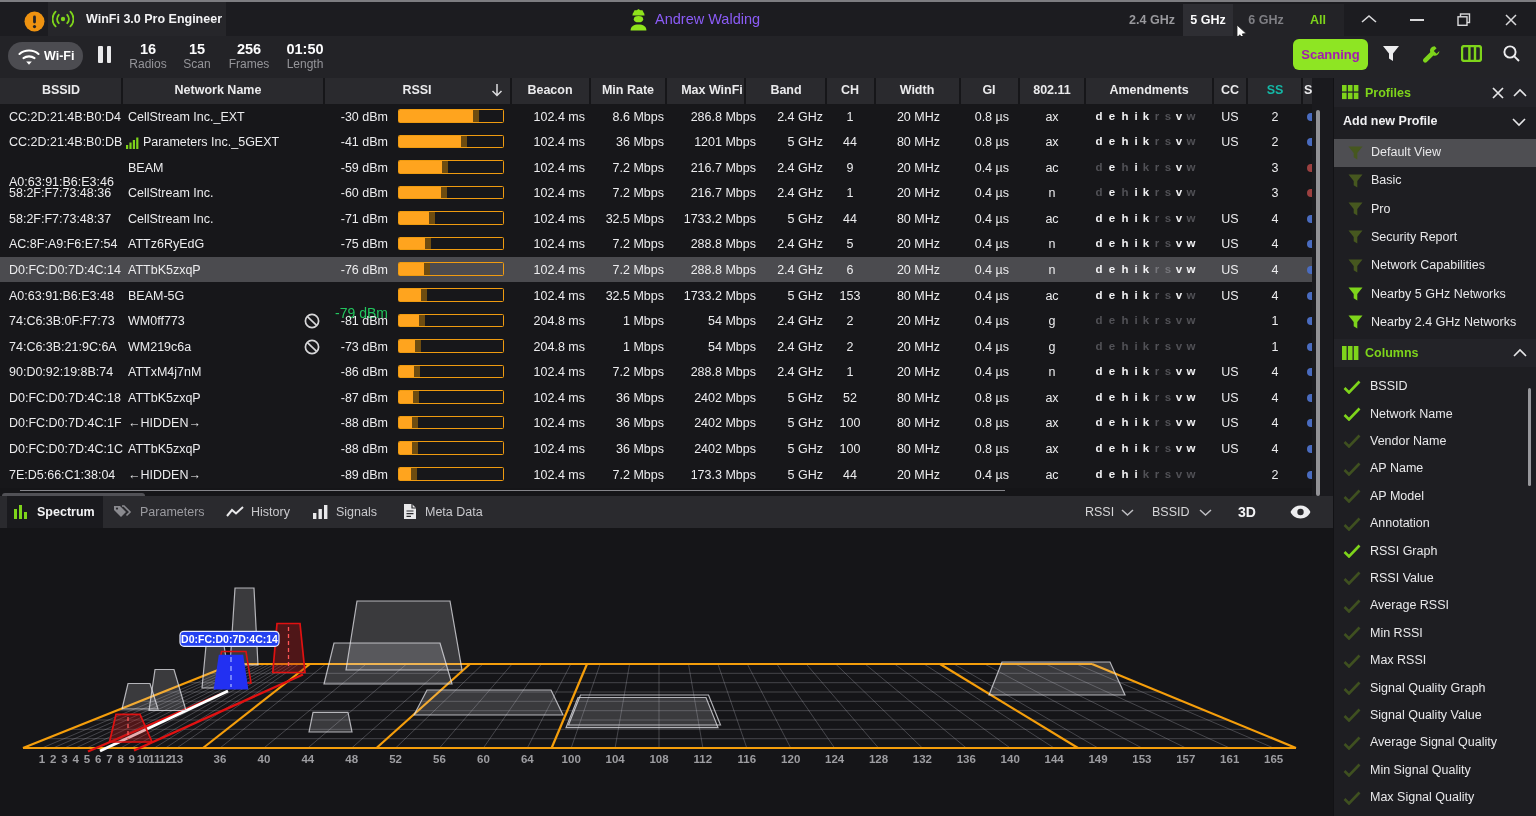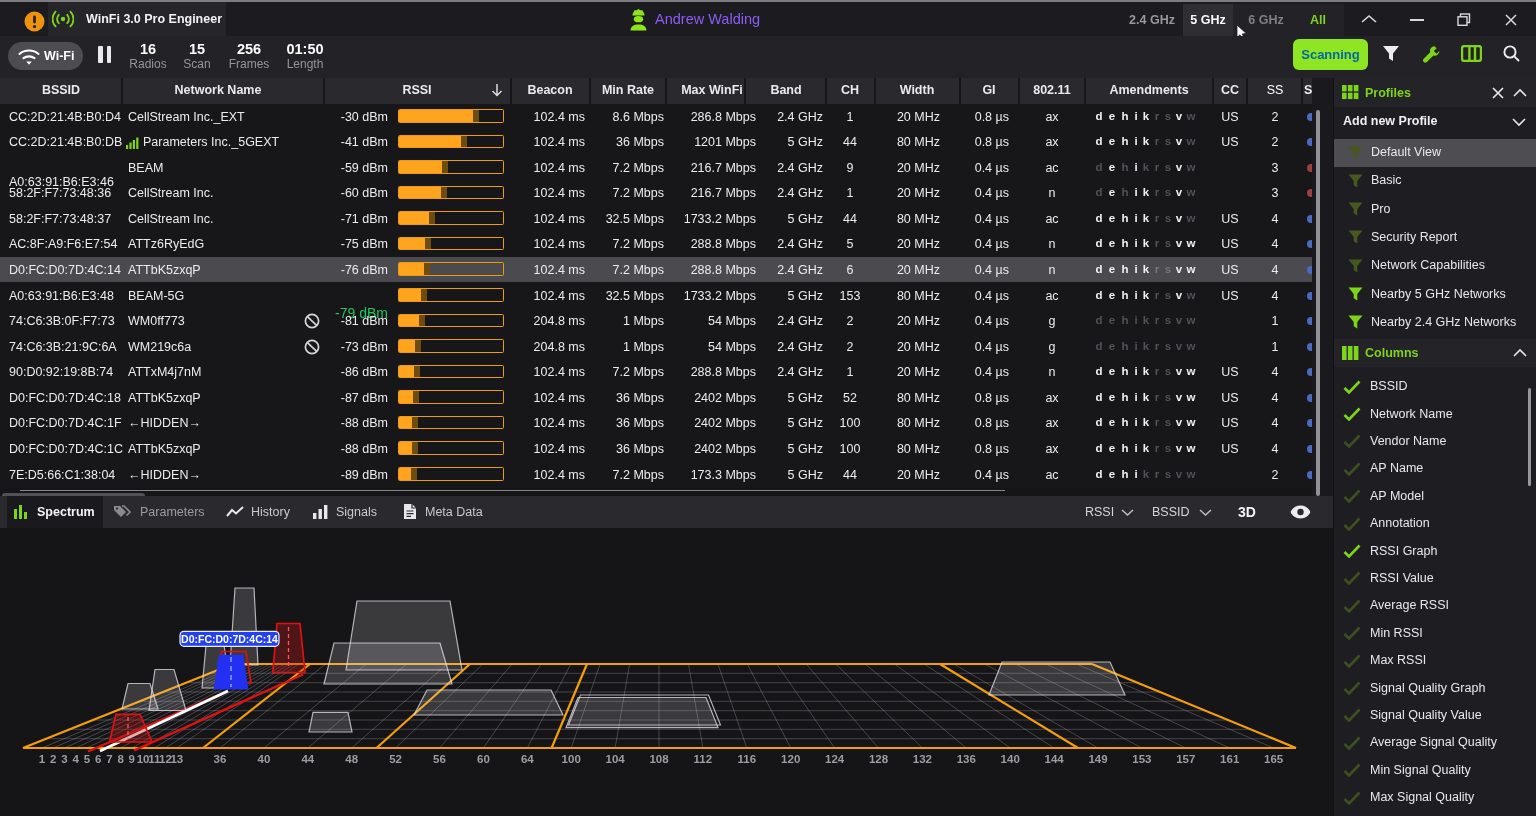--- a/index.html
+++ b/index.html
@@ -76,21 +76,21 @@
 <div class="abs" style="left:98px;top:10px;width:4.6px;height:17px;background:#e9e9eb;border-radius:1px;"></div>
 <div class="abs" style="left:106.6px;top:10px;width:4.6px;height:17px;background:#e9e9eb;border-radius:1px;"></div>
 <div class="abs c" style="left:103px;top:5px;width:90px;font-size:14.5px;font-weight:bold;color:#fcfcfd;">16</div>
 <div class="abs c" style="left:103px;top:21px;width:90px;font-size:12px;color:#95959a;">Radios</div>
 <div class="abs c" style="left:152px;top:5px;width:90px;font-size:14.5px;font-weight:bold;color:#fcfcfd;">15</div>
 <div class="abs c" style="left:152px;top:21px;width:90px;font-size:12px;color:#95959a;">Scan</div>
 <div class="abs c" style="left:204px;top:5px;width:90px;font-size:14.5px;font-weight:bold;color:#fcfcfd;">256</div>
 <div class="abs c" style="left:204px;top:21px;width:90px;font-size:12px;color:#95959a;">Frames</div>
 <div class="abs c" style="left:260px;top:5px;width:90px;font-size:14.5px;font-weight:bold;color:#fcfcfd;">01:50</div>
 <div class="abs c" style="left:260px;top:21px;width:90px;font-size:12px;color:#95959a;">Length</div>
-<div class="abs ctr" style="left:1293px;top:3px;width:75px;height:31px;background:#8ee523;border-radius:6px;font-size:13px;font-weight:bold;color:#0369a1;">Scanning</div>
+<div class="abs ctr" style="left:1293px;top:3px;width:75px;height:31px;background:#8ee523;border-radius:6px;font-size:13px;font-weight:bold;color:#a21caf;">Scanning</div>
 <svg class="abs" style="left:1382px;top:9px" width="18" height="17" viewBox="0 0 18 17">
       <path d="M1 1 L17 1 L11 8.5 L11 16 L7 13.5 L7 8.5 Z" fill="#ededef"></path>
     </svg>
 <svg class="abs" style="left:1421px;top:9px" width="20" height="19" viewBox="0 0 20 19">
       <path d="M13.6 1.2 a4.6 4.6 0 0 0 -4.4 6 L2.4 14 a2.3 2.3 0 0 0 3.2 3.2 L12.4 10.4 a4.6 4.6 0 0 0 6-4.4 L15.6 8.8 L12.8 6 L15.6 3.2 Z" fill="#7ed41b"></path>
     </svg>
 <svg class="abs" style="left:1461px;top:9px" width="21" height="17" viewBox="0 0 21 17">
       <rect x="1" y="1" width="19" height="15" rx="2.5" fill="none" stroke="#7ed41b" stroke-width="2.4"></rect>
       <rect x="7.2" y="1" width="2.4" height="15" fill="#7ed41b"></rect>
       <rect x="12.8" y="1" width="2.4" height="15" fill="#7ed41b"></rect>
@@ -121,21 +121,21 @@
 <div class="abs c" style="left:857px;top:5px;width:120px;font-size:12.5px;font-weight:bold;color:#eaeaec;">Width</div>
 <div class="abs" style="left:959px;top:0;width:2px;height:26px;background:#161619;"></div>
 <div class="abs c" style="left:929px;top:5px;width:120px;font-size:12.5px;font-weight:bold;color:#eaeaec;">GI</div>
 <div class="abs" style="left:1018px;top:0;width:2px;height:26px;background:#161619;"></div>
 <div class="abs c" style="left:992px;top:5px;width:120px;font-size:12.5px;font-weight:bold;color:#eaeaec;">802.11</div>
 <div class="abs" style="left:1084px;top:0;width:2px;height:26px;background:#161619;"></div>
 <div class="abs c" style="left:1089px;top:5px;width:120px;font-size:12.5px;font-weight:bold;color:#eaeaec;">Amendments</div>
 <div class="abs" style="left:1212px;top:0;width:2px;height:26px;background:#161619;"></div>
 <div class="abs c" style="left:1170px;top:5px;width:120px;font-size:12.5px;font-weight:bold;color:#eaeaec;">CC</div>
 <div class="abs" style="left:1246px;top:0;width:2px;height:26px;background:#161619;"></div>
-<div class="abs c" style="left:1215px;top:5px;width:120px;font-size:12.5px;font-weight:normal;color:#ffffff;">SS</div>
+<div class="abs c" style="left:1215px;top:5px;width:120px;font-size:12.5px;font-weight:bold;color:#14b8a6;">SS</div>
 <div class="abs" style="left:1301px;top:0;width:2px;height:26px;background:#161619;"></div>
 <div class="abs" style="left:1304px;top:5px;font-size:12.5px;font-weight:bold;color:#eaeaec;">S</div>
 <svg class="abs" style="left:490px;top:5px" width="14" height="16">
       <path d="M7 1 L7 12 M2.5 8 L7 12.5 L11.5 8" stroke="#dcdcde" stroke-width="1.5" fill="none"></path>
     </svg>
 </div>
 <div class="abs" style="left:0;top:103.5px;width:1312px;height:384px;background:#17171a;overflow:hidden;">
 <div class="abs" style="left:0;top:0.0px;width:1312px;height:25.57px;">
 <div class="abs" style="left:9px;top:6px;font-size:12.5px;color:#ececee;">CC:2D:21:4B:B0:D4</div>
 <div class="abs" style="left:128px;top:6px;font-size:12.5px;color:#ececee;">CellStream Inc._EXT</div>

